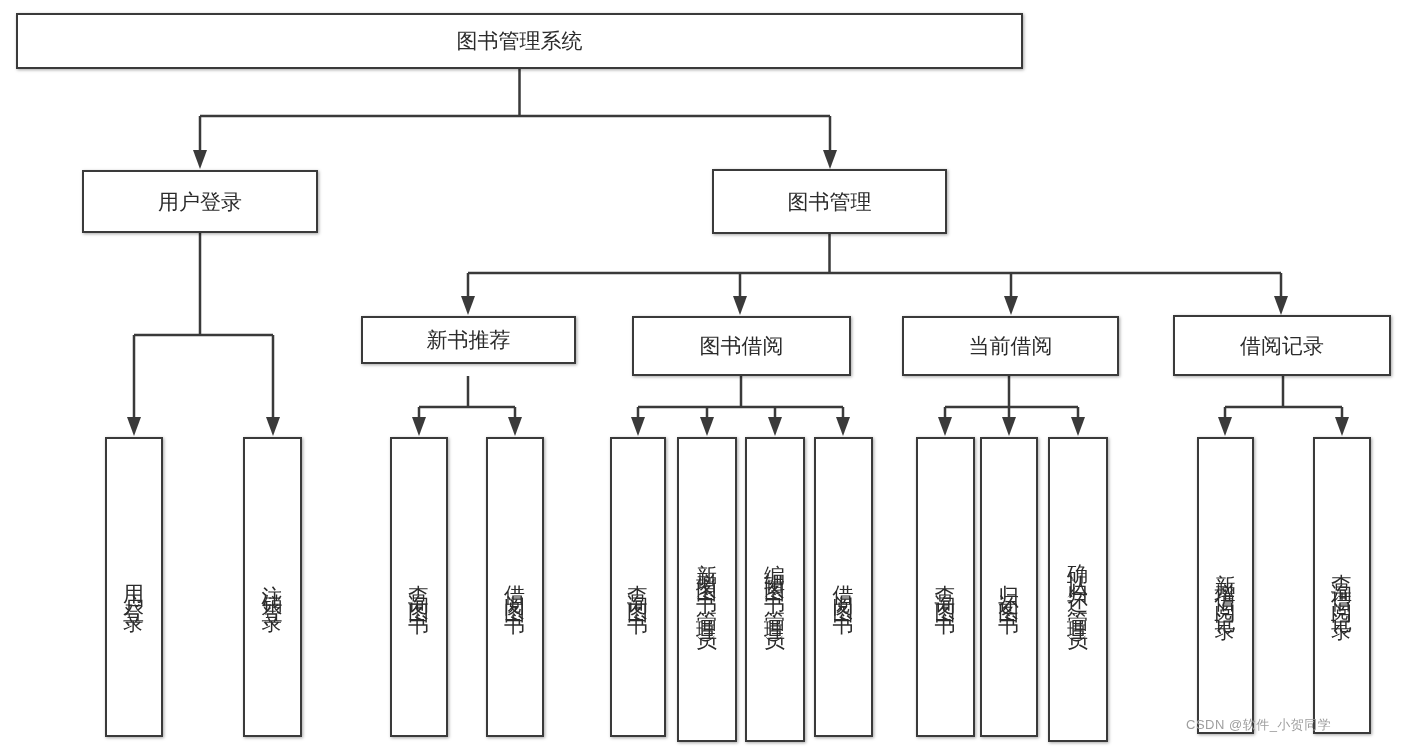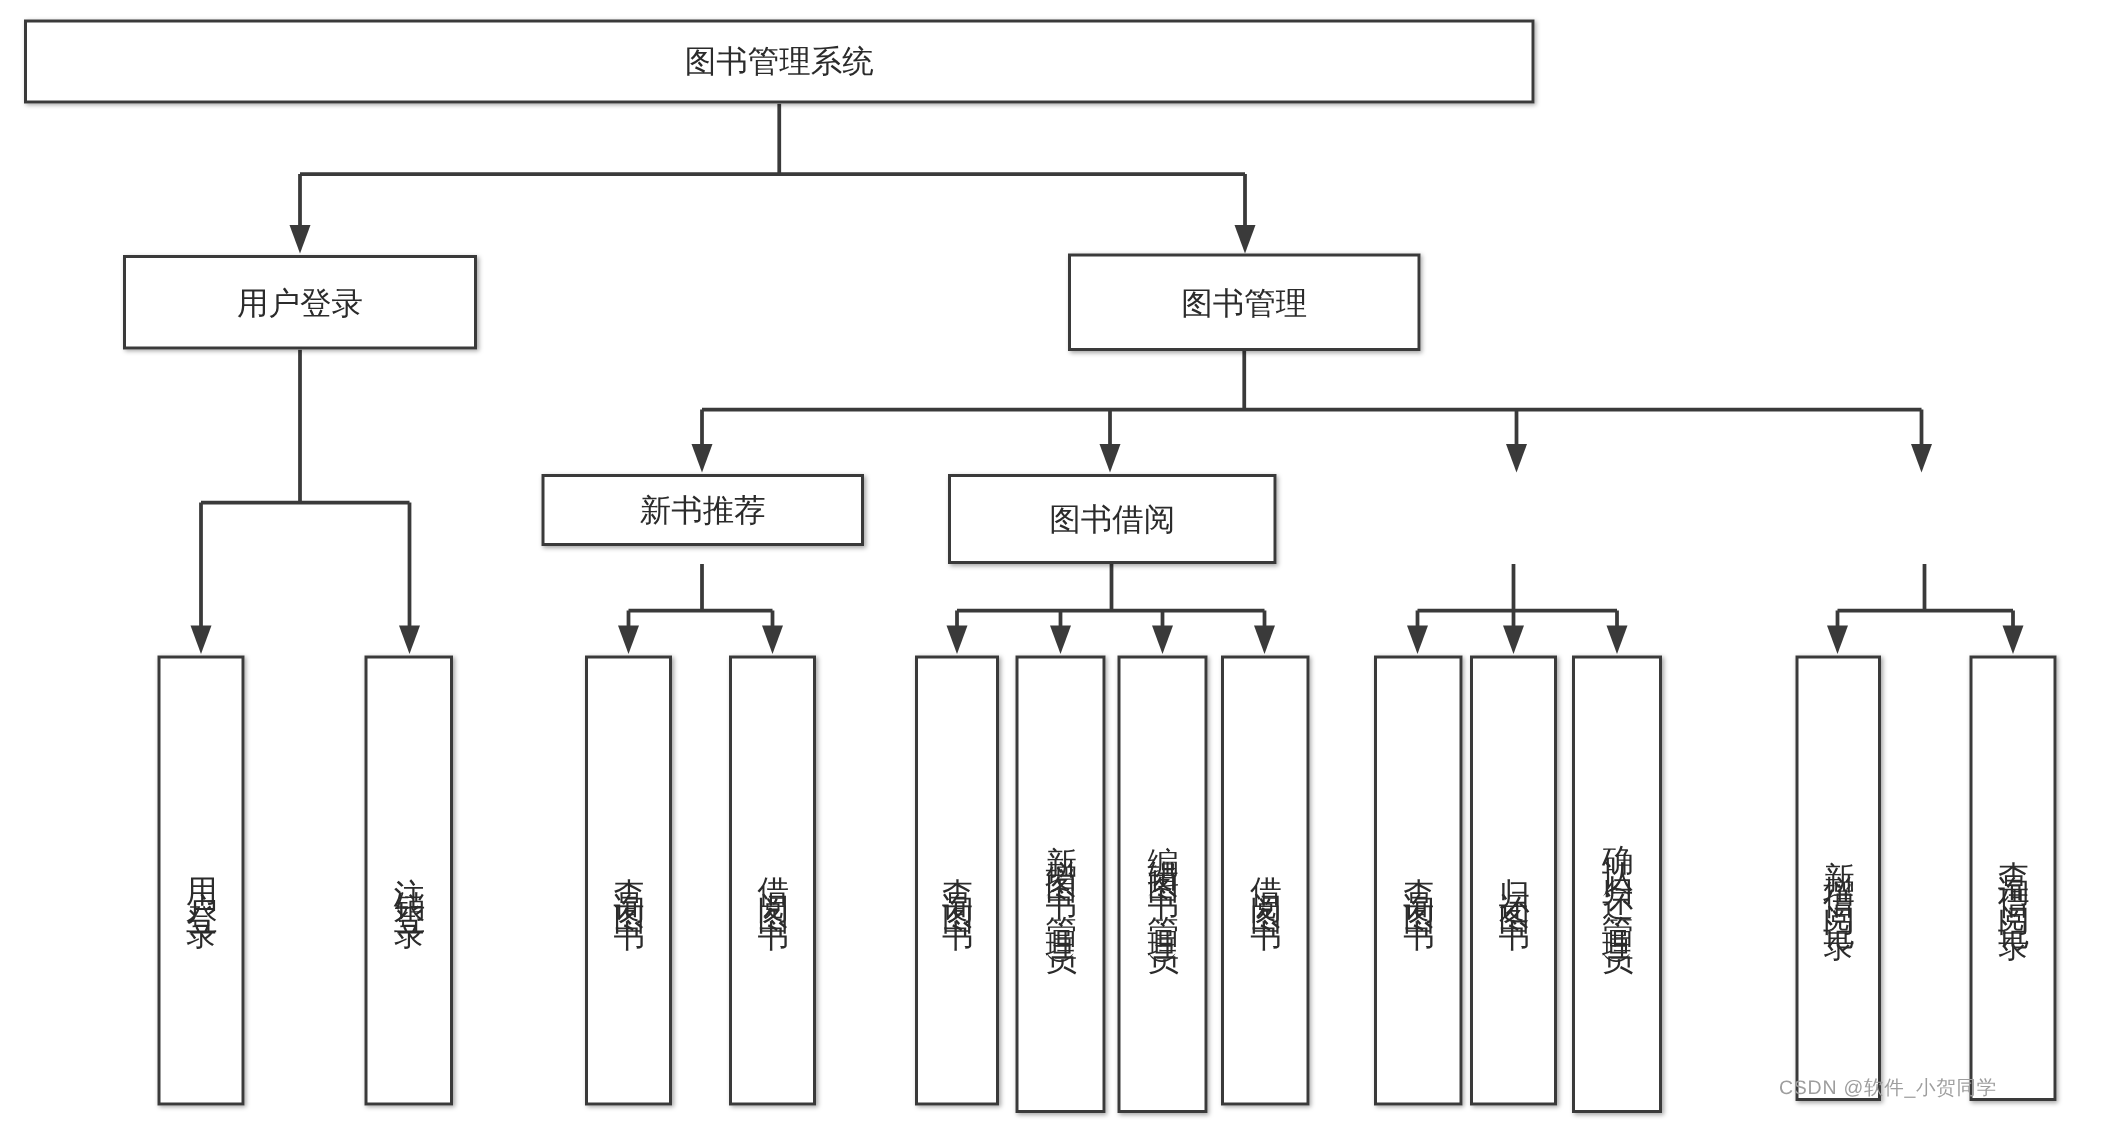--- a/index.html
+++ b/index.html
@@ -103,20 +103,26 @@
   <div class="node" style="left:712px; top:169px; width:235px; height:65px;">
     <span>图书管理</span>
   </div>
 
   <div class="node" style="left:361px; top:316px; width:215px; height:48px;">
     <span>新书推荐</span>
   </div>
   <div class="node" style="left:632px; top:316px; width:219px; height:60px;align-items:center;">
     <span>图书借阅</span>
   </div>
+  <div class="node" style="left:902px; top:316px; width:217px; height:60px;">
+    <span>当前借阅</span>
+  </div>
+  <div class="node" style="left:1173px; top:315px; width:218px; height:61px;">
+    <span>借阅记录</span>
+  </div>
 
   <div class="node vert" style="left:105px; top:437px; width:58px; height:300px;">
     <span>用户登录</span>
   </div>
   <div class="node vert" style="left:243px; top:437px; width:59px; height:300px;">
     <span>注销登录</span>
   </div>
 
   <div class="node vert" style="left:390px; top:437px; width:58px; height:300px;">
     <span>查询图书</span>

